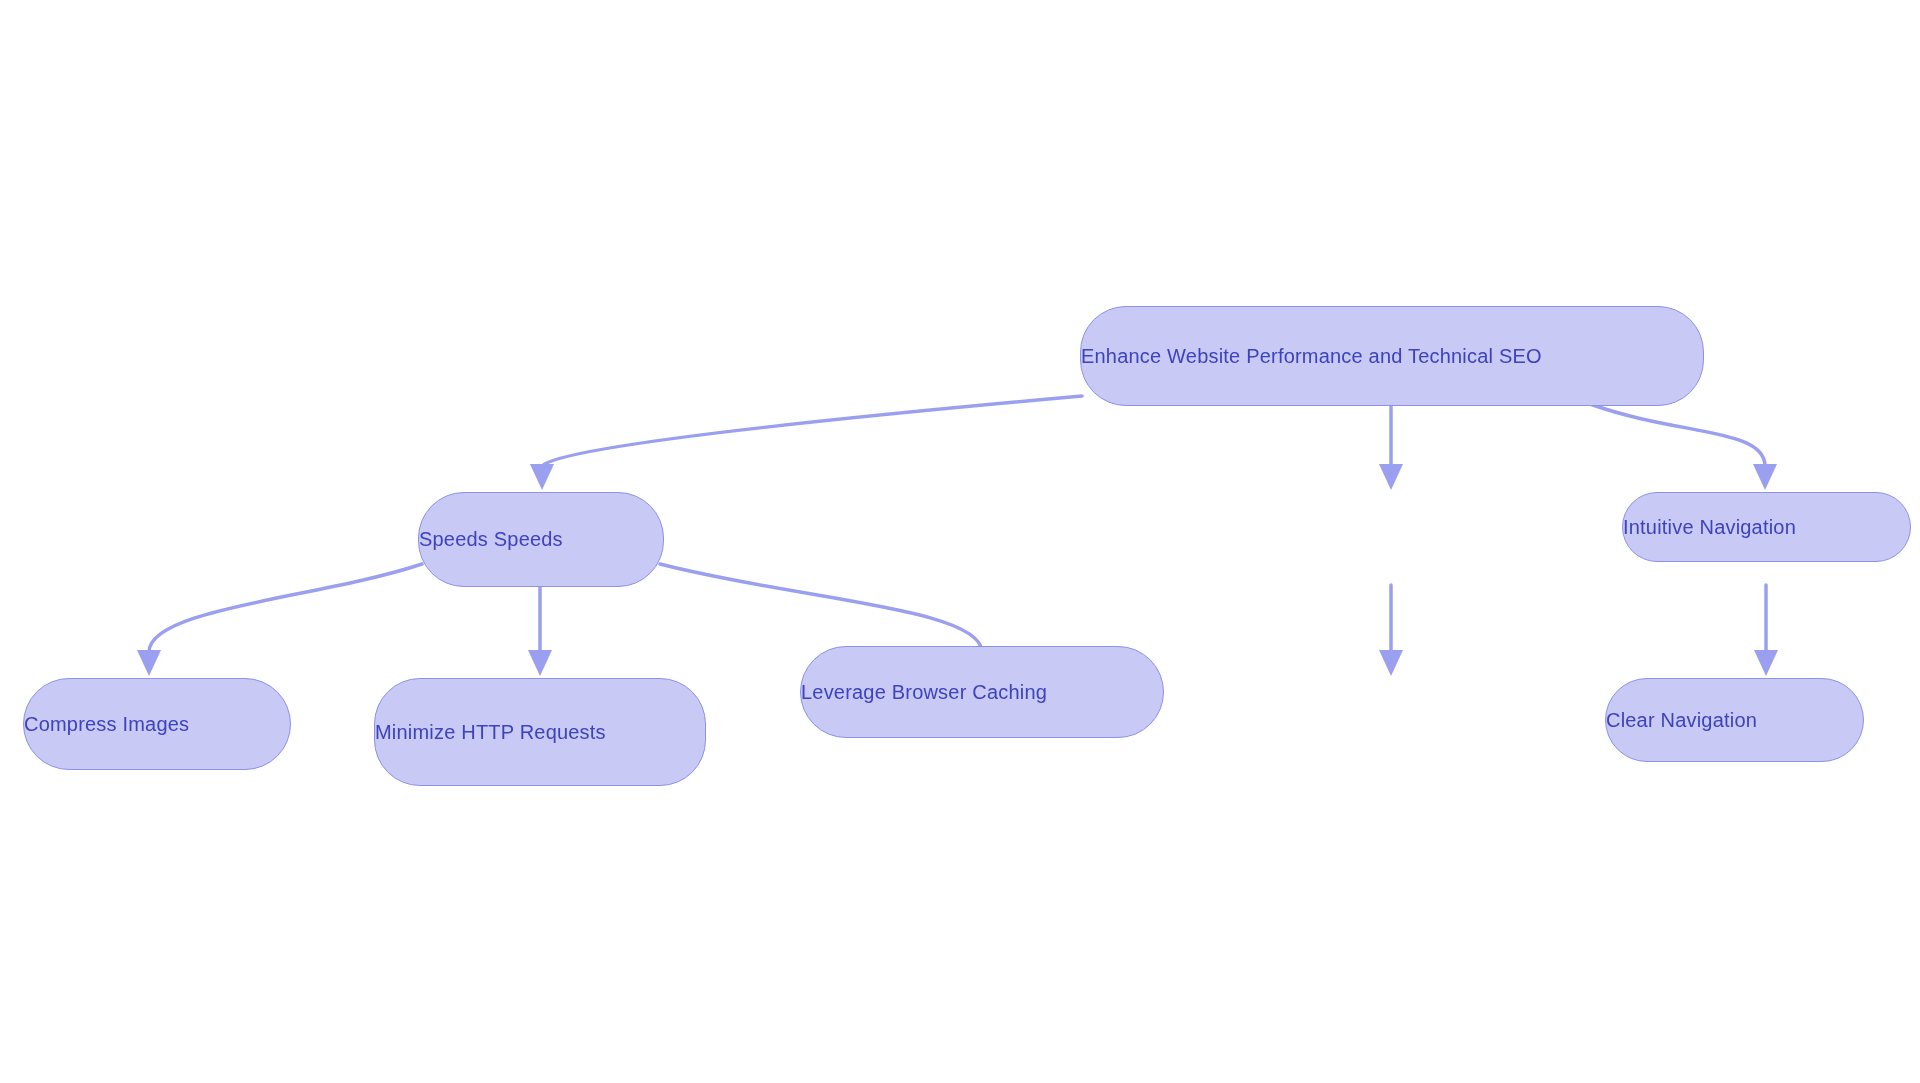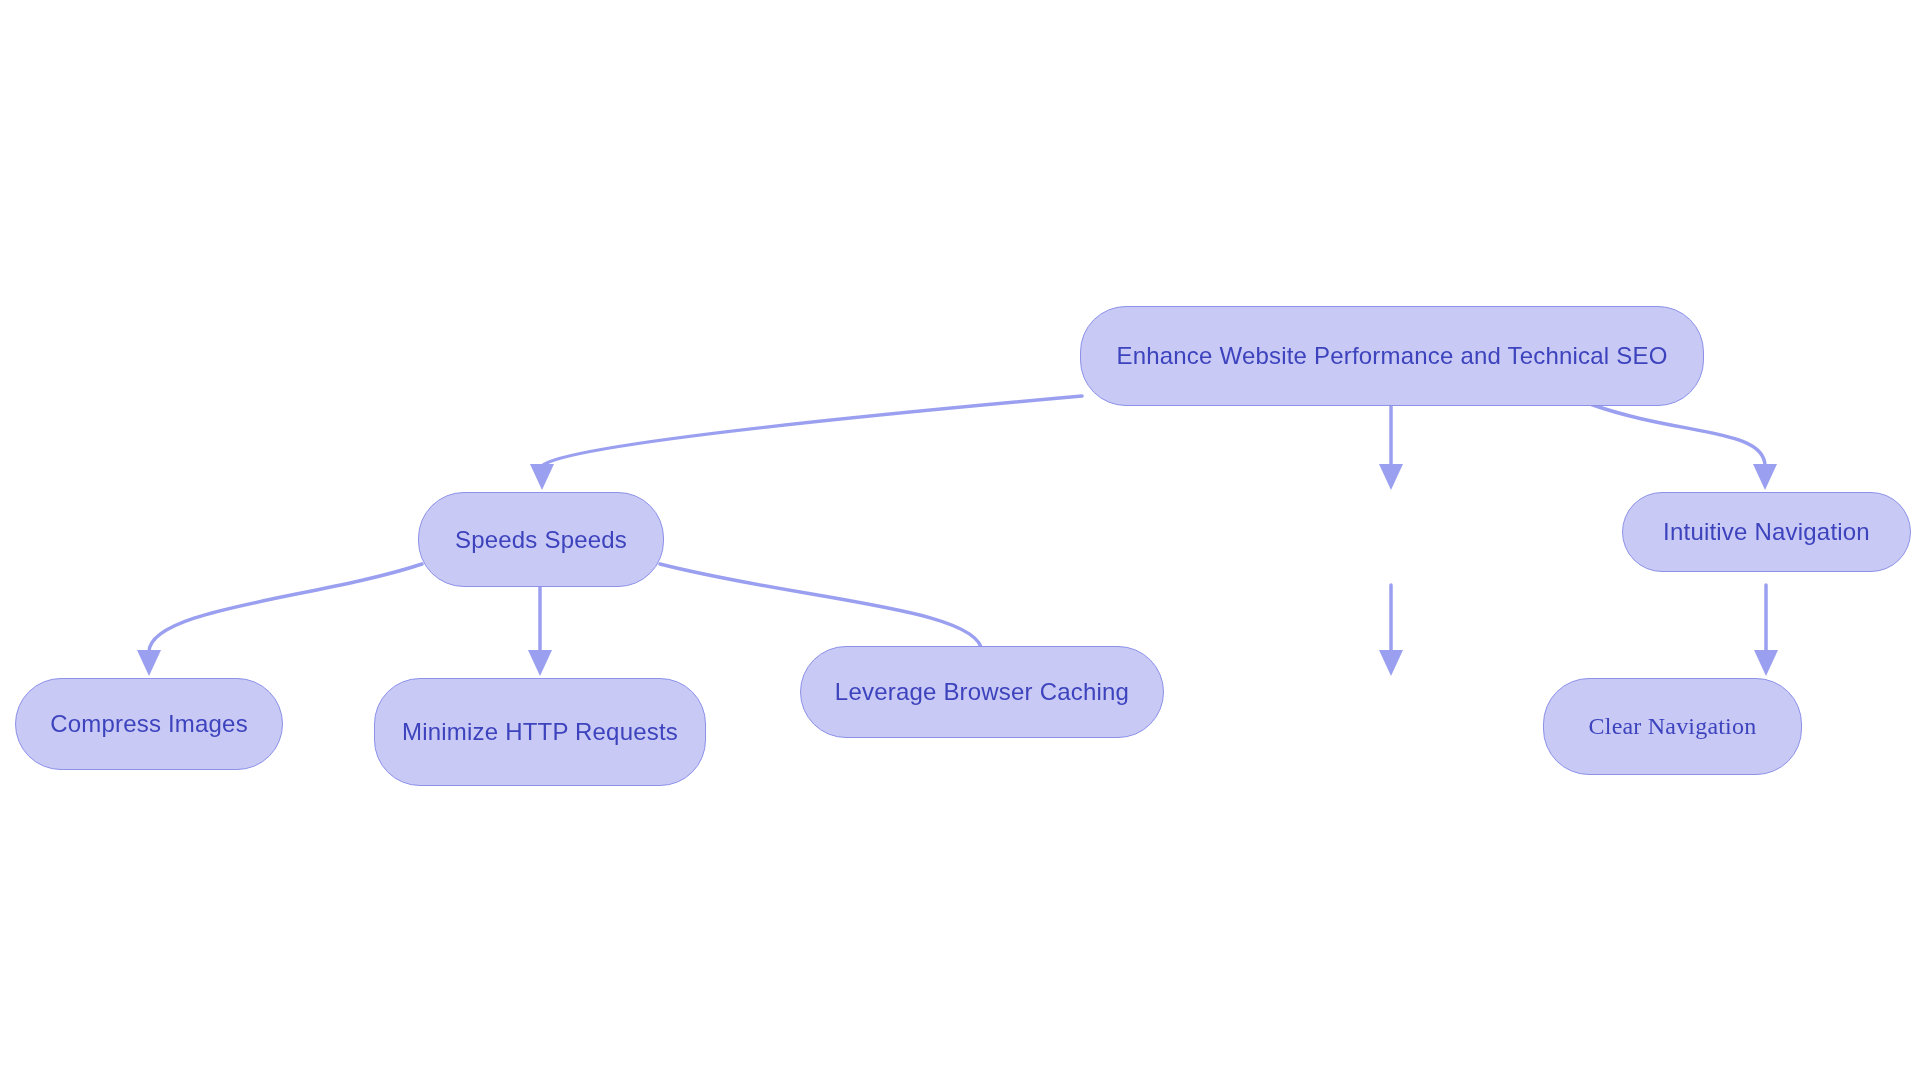--- a/index.html
+++ b/index.html
@@ -27,26 +27,26 @@
     top: 0;
     width: 100%;
     height: 100%;
     z-index: 2;
   }
   .node {
     position: absolute;
     box-sizing: border-box;
     display: flex;
     align-items: center;
-    justify-content: center;
+    justify-content: flex-start;
     background: var(--node-fill, #c8c9f5);
     border: 1.5px solid var(--node-border, #8d92e8);
     border-radius: 46px;
     color: var(--node-text, #3d43bd);
-    font-size: 24px;
+    font-size: 20px;
     letter-spacing: 0.2px;
     white-space: nowrap;
     text-align: center;
   }
 </style>
 </head>
 <body>
 
 <div class="stage">
   <svg id="edges-layer" width="1920" height="1083" viewBox="0 0 1920 1083" xmlns="http://www.w3.org/2000/svg">
@@ -67,29 +67,29 @@
       <path d="M 1766 585 L 1766 652" fill="none" stroke="#9a9ff0" stroke-width="3.5" stroke-linecap="round"></path>
       <polygon points="1766,676 1754,650 1778,650" fill="#9a9ff0"></polygon>
     </svg>
   <div id="nodes-layer">
       <div class="node" style="left: 1080px; top: 306px; width: 624px; height: 100px;">
         <span>Enhance Website Performance and Technical SEO</span>
       </div>
       <div class="node" style="left: 418px; top: 492px; width: 246px; height: 95px;">
         <span>Speeds Speeds</span>
       </div>
-      <div class="node" style="left: 1622px; top: 492px; width: 289px; height: 80px;">
+      <div class="node" style="left: 1622px; top: 492px; width: 289px; height: 70px;">
         <span>Intuitive Navigation</span>
       </div>
-      <div class="node" style="left: 15px; top: 678px; width: 268px; height: 92px;">
+      <div class="node" style="left: 23px; top: 678px; width: 268px; height: 92px;">
         <span>Compress Images</span>
       </div>
       <div class="node" style="left: 374px; top: 678px; width: 332px; height: 108px;">
         <span>Minimize HTTP Requests</span>
       </div>
       <div class="node" style="left: 800px; top: 646px; width: 364px; height: 92px;">
         <span>Leverage Browser Caching</span>
       </div>
-      <div class="node" style="left: 1543px; top: 678px; width: 259px; height: 97px; font-family: Liberation Serif, serif;">
+      <div class="node" style="left: 1605px; top: 678px; width: 259px; height: 84px;">
         <span>Clear Navigation</span>
       </div>
     </div>
 </div>
 
 </body></html>

